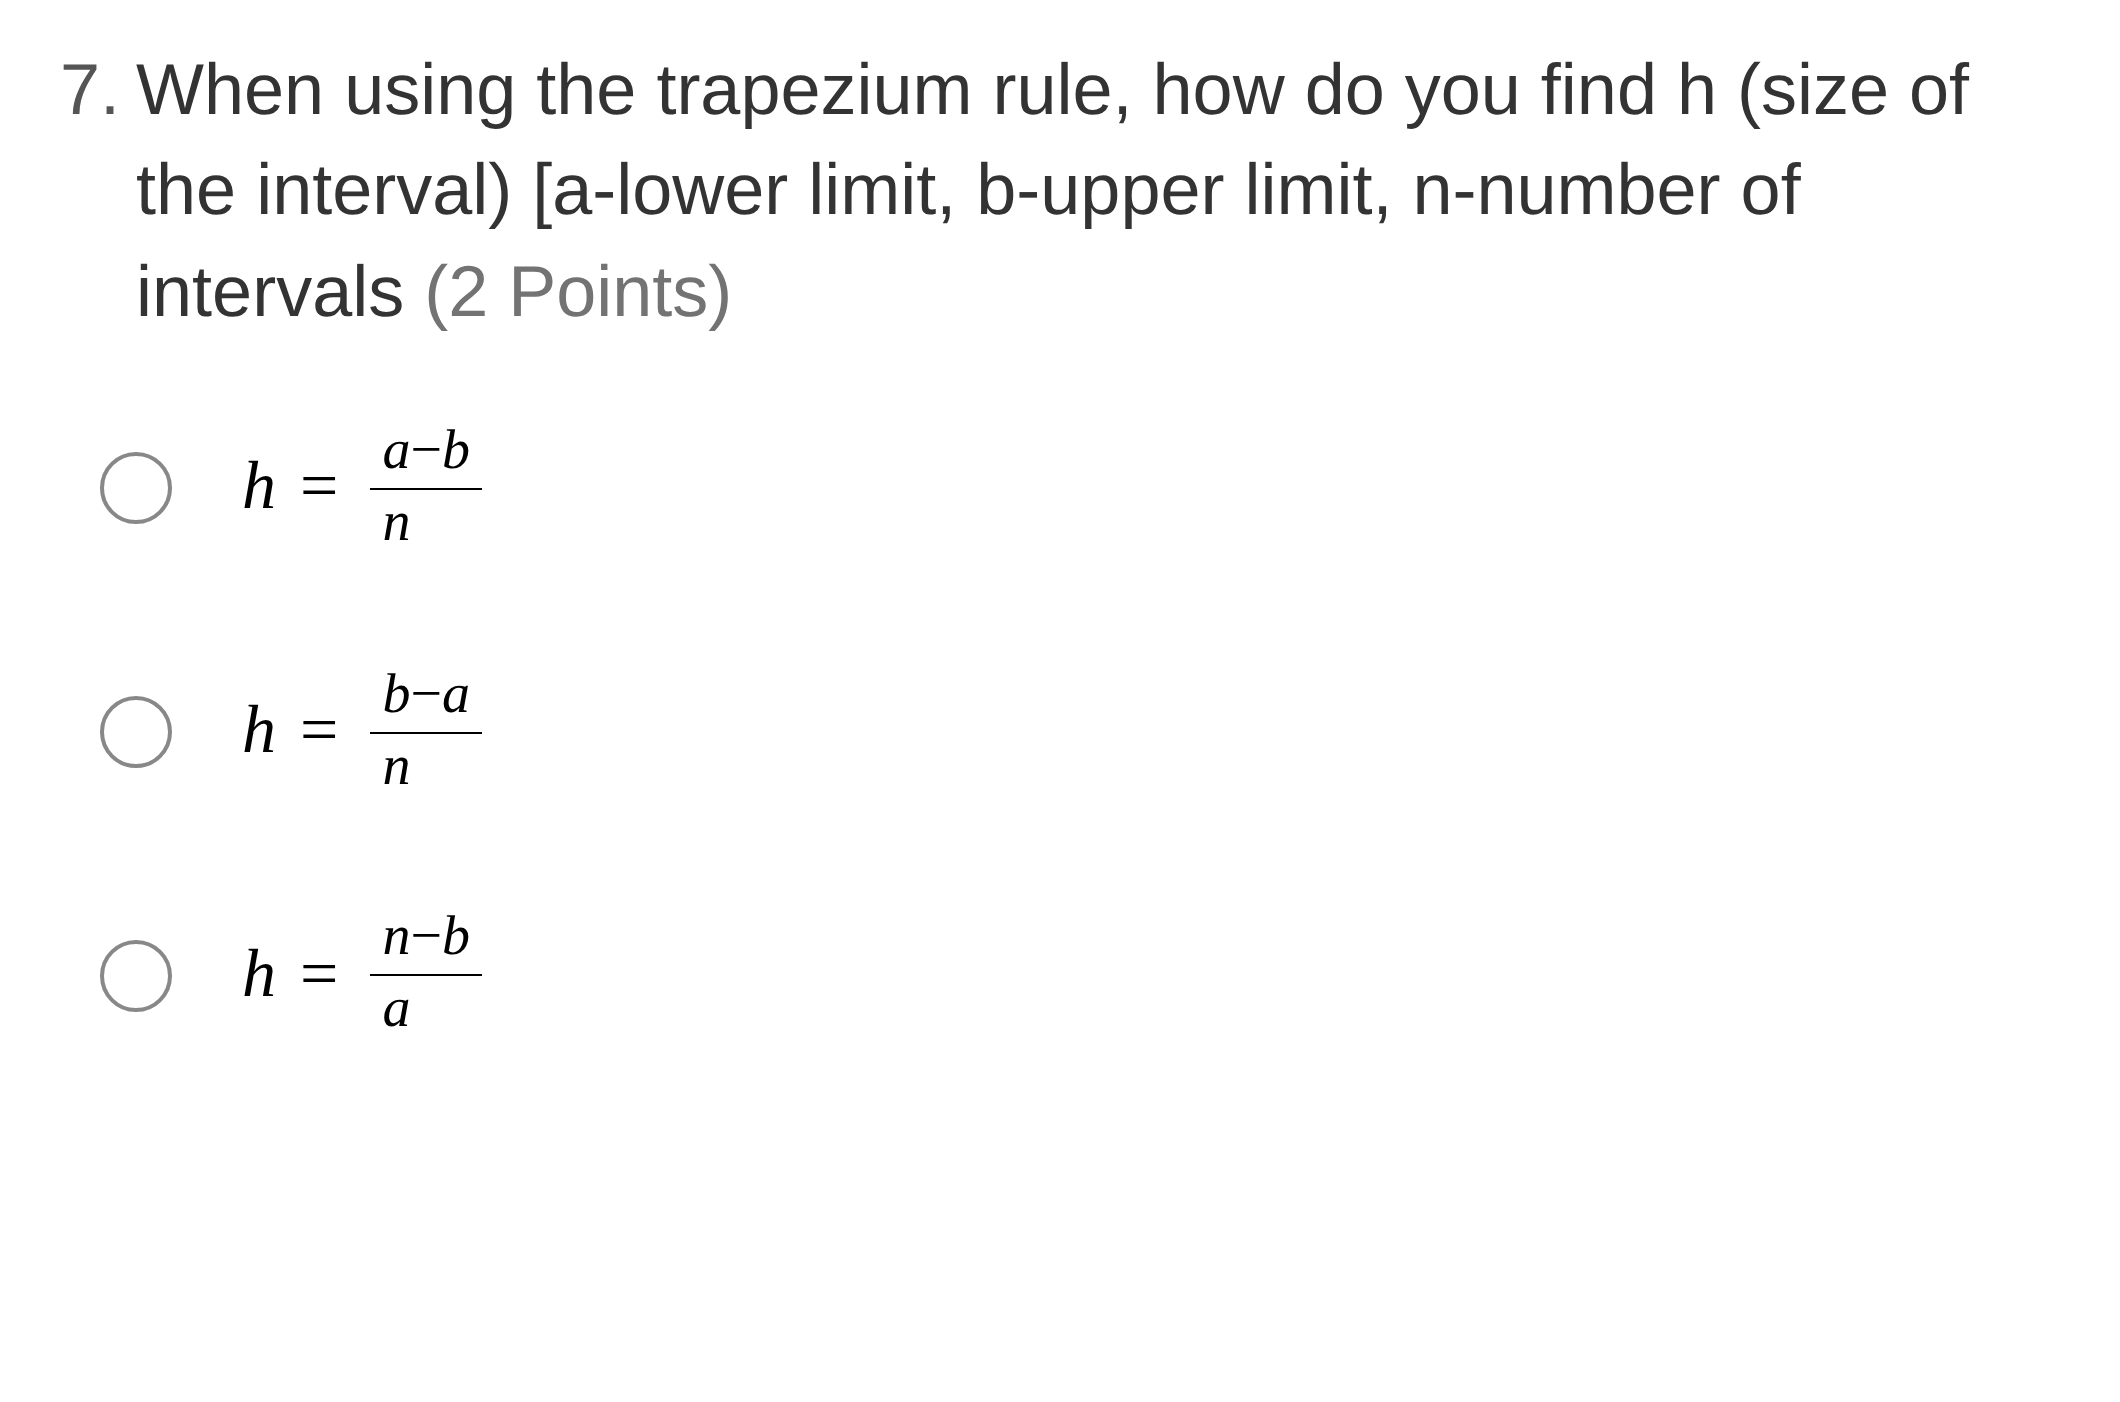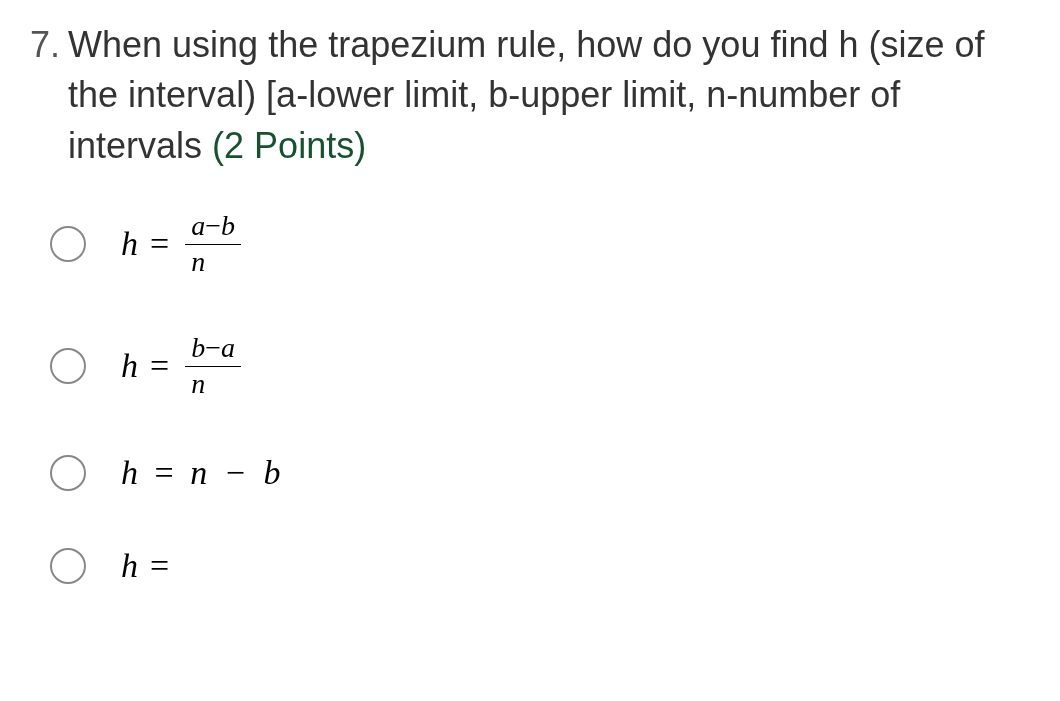--- a/index.html
+++ b/index.html
@@ -25,21 +25,21 @@
       margin-right: 8px;
       line-height: 1.4;
       flex-shrink: 0;
     }
     .question-text {
       font-size: 36px;
       color: #333333;
       line-height: 1.4;
     }
     .points {
-      color: #14532d;
+      color: #737373;
     }
     .options {
       padding-left: 20px;
     }
     .option {
       display: flex;
       align-items: center;
       margin-bottom: 55px;
       cursor: pointer;
     }
@@ -125,34 +125,28 @@
       <span class="equals">=</span>
       <span class="fraction">
         <span class="frac-top">
           <span>b</span><span class="minus">−</span><span>a</span>
         </span>
         <span class="frac-bottom">n</span>
       </span>
     </div>
   </div>
 
-  <div class="option">
-    <div class="radio"></div>
-    <div class="formula">
-      <span class="inline-expr">
-        <span>h</span>
-        <span class="equals" style="margin:0 8px;">=</span>
-        <span>n</span>
-        <span class="minus" style="margin:0 10px;">−</span>
-        <span>b</span>
-      </span>
-    </div>
-  </div>
 
   <div class="option">
     <div class="radio"></div>
     <div class="formula">
       <span class="h-var">h</span>
       <span class="equals">=</span>
+      <span class="fraction">
+        <span class="frac-top">
+          <span>n</span><span class="minus">−</span><span>b</span>
+        </span>
+        <span class="frac-bottom">a</span>
+      </span>
     </div>
   </div>
 
 </div>
 
 </body></html>

